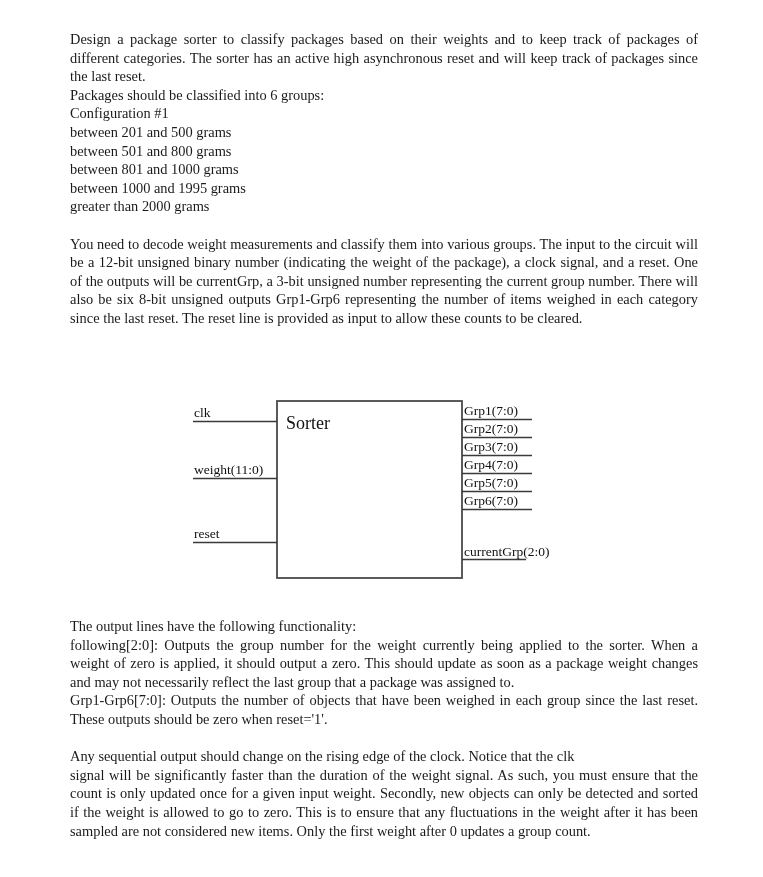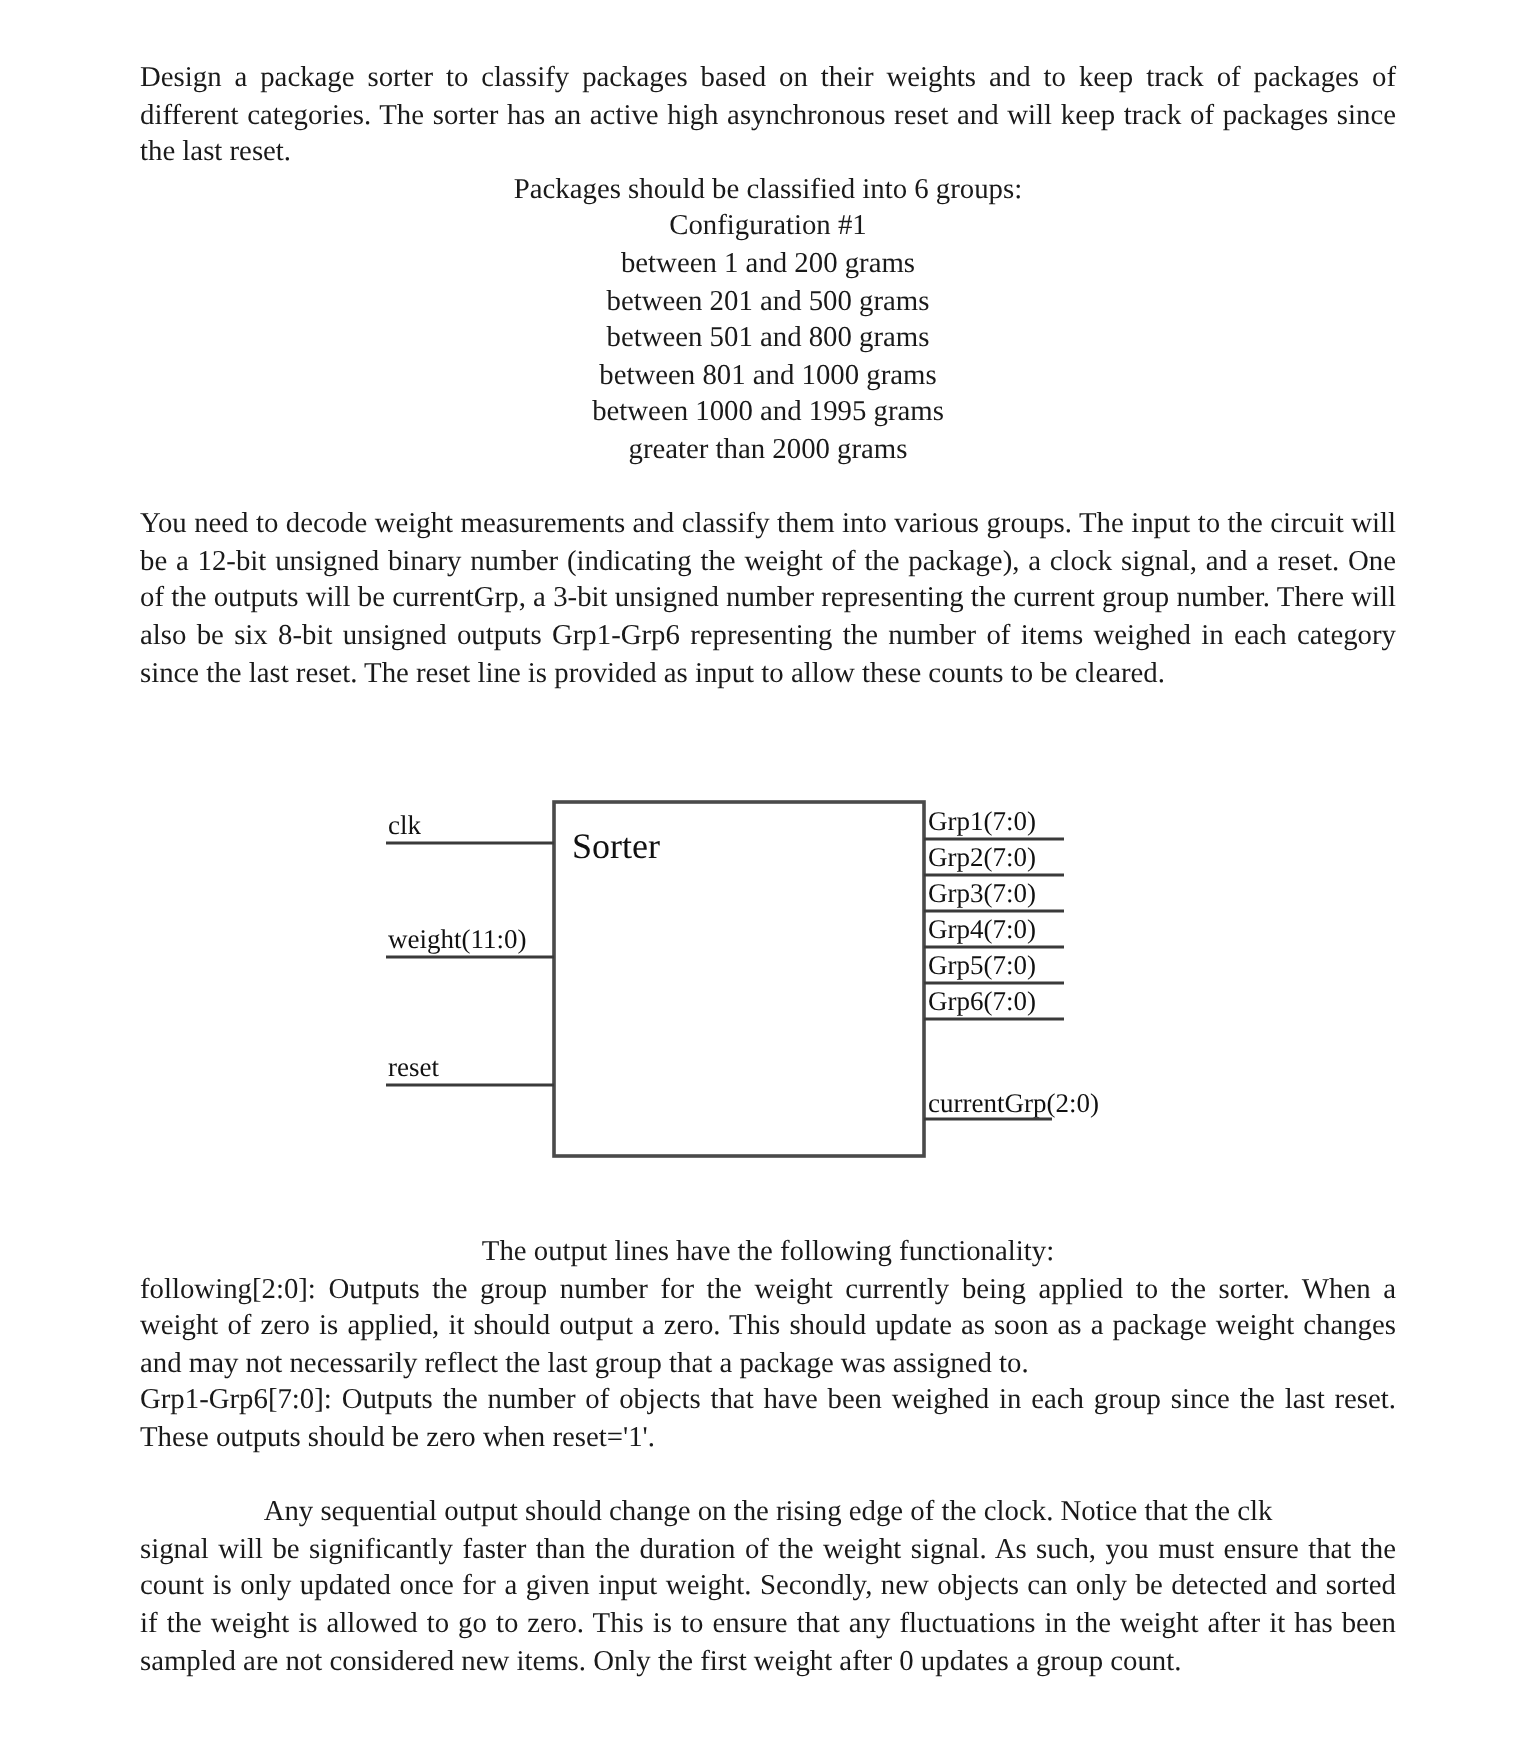--- a/index.html
+++ b/index.html
@@ -34,21 +34,21 @@
     line-height: 18.6px;
     text-align: justify;
     text-justify: inter-word;
     -webkit-hyphens: none;
     hyphens: none;
   }
   .lines {
     margin: 0;
     font-size: 14.4px;
     line-height: 18.6px;
-    text-align: center;
+    text-align: left;
   }
   .lines div {
     white-space: nowrap;
   }
   .gap {
     height: 18.6px;
   }
   b, strong { font-weight: normal; }
 
   
@@ -87,21 +87,20 @@
 
 <div class="page">
 
   <div class="content">
 
     <p class="para">Design a package sorter to classify packages based on their weights and to keep track of packages of different categories. The sorter has an active high asynchronous reset and will keep track of packages since the last reset.</p>
 
     <div class="lines">
       <div>Packages should be classified into 6 groups:</div>
       <div>Configuration #1</div>
-      <div>between 1 and 200 grams</div>
       <div>between 201 and 500 grams</div>
       <div>between 501 and 800 grams</div>
       <div>between 801 and 1000 grams</div>
       <div>between 1000 and 1995 grams</div>
       <div>greater than 2000 grams</div>
     </div>
 
     <div class="gap"></div>
 
     <p class="para"><span>You need to decode weight measurements and classify them into various groups. The input to the circuit will be a 12-bit unsigned binary number (indicating the weight of the package), a clock signal, and a reset. One of the outputs will be </span><b>currentGrp</b><span>, a 3-bit unsigned number representing the current group number. There will also be six 8-bit unsigned outputs </span><b>Grp1-Grp6</b><span> representing the number of items weighed in each category since the last reset. The reset line is provided as input to allow these counts to be cleared.</span></p>

